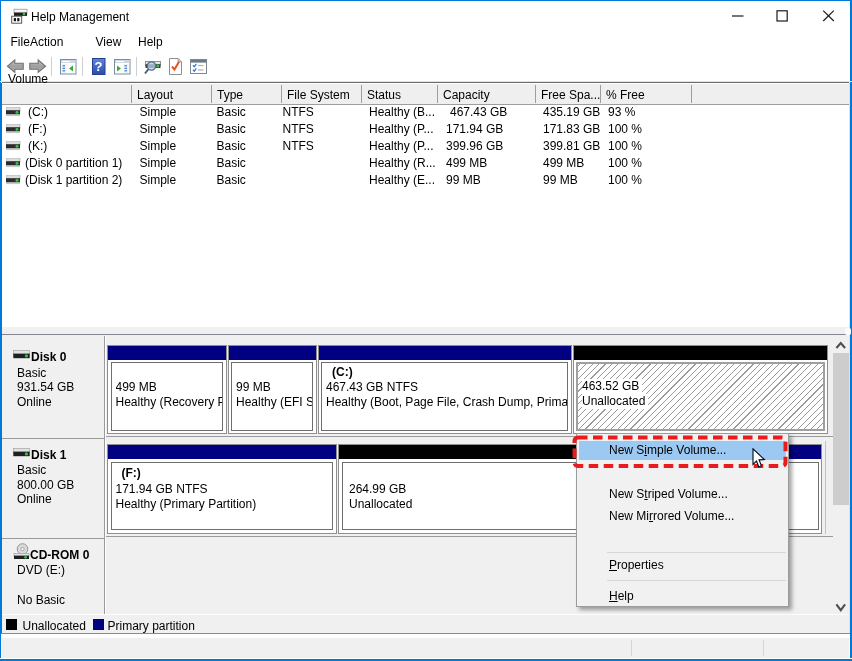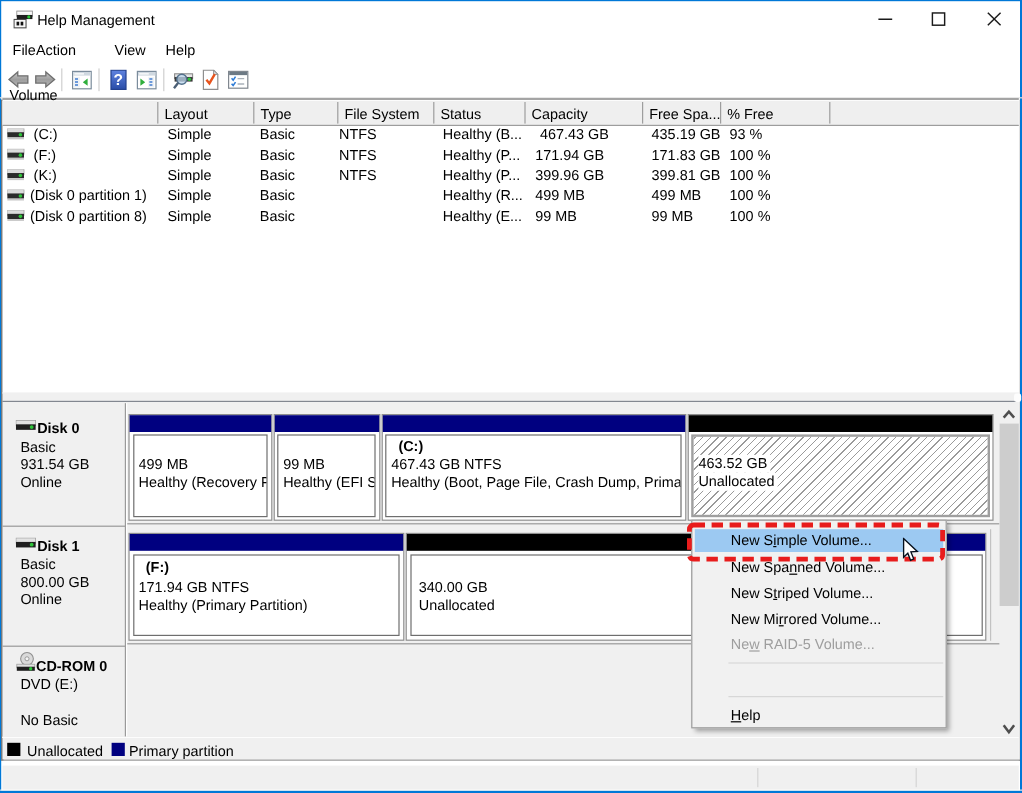--- a/index.html
+++ b/index.html
@@ -203,21 +203,21 @@
   <div class="c" style="left:214.5px">Basic</div>
   <div class="c" style="left:367px">Healthy (R...</div>
     <div class="c" style="left:444px">499 MB</div>
   <div class="c" style="left:541px">499 MB</div>
     <div class="c" style="left:606px">100 %</div>
 </div>
 <div class="row" style="top:172px">
   <svg class="vicon" width="15" height="10">
       <use href="#vol"></use>
     </svg>
-  <div class="c" style="left:23px">(Disk 0 partition 8)</div>
+  <div class="c" style="left:23px">(Disk 1 partition 2)</div>
     <div class="c" style="left:137.5px">Simple</div>
   <div class="c" style="left:214.5px">Basic</div>
   <div class="c" style="left:367px">Healthy (E...</div>
     <div class="c" style="left:444px">99 MB</div>
   <div class="c" style="left:541px">99 MB</div>
     <div class="c" style="left:606px">100 %</div>
 </div>
 
 
 <div class="a" style="left:2px;top:327px;width:847px;height:8px;background:#f0f0f0;border-bottom:1px solid #828790"></div>
@@ -307,21 +307,21 @@
   <div class="strip"></div>
   <div class="pbody">
       <div style="font-weight:bold;padding-left:6px">(F:)</div>
       <div>171.94 GB NTFS</div>
       <div>Healthy (Primary Partition)</div>
     </div>
 </div>
 <div class="part pb1" style="left:338px;top:444px;width:242px;height:90px">
   <div class="strip" style="background:#000"></div>
   <div class="pbody" style="padding-left:6.5px">
-      <div>340.00 GB</div>
+      <div>264.99 GB</div>
       <div>Unallocated</div>
     </div>
 </div>
 <div class="part pb1" style="left:579px;top:444px;width:243.3px;height:90px">
   <div class="strip"></div>
   <div class="pbody">
       <div style="font-weight:bold;padding-left:6px">(K:)</div>
       <div>399.96 GB NTFS</div>
       <div>Healthy (Primary Partition)</div>
     </div>
@@ -352,25 +352,24 @@
 <div class="a" style="left:763px;top:640px;width:1px;height:16px;background:#d5d5d5"></div>
 
 
 <div class="a" id="menu" style="left:575.5px;top:432.5px;width:213.5px;height:174px;background:#f1f1f1;
  border:1px solid #9b9b9b;box-shadow:3px 3px 4px rgba(0,0,0,0.35)">
  <style>
  .mi{position:absolute;left:2px;right:2px;height:21.5px;font-size:12px;line-height:21.5px;padding-left:30.5px;white-space:nowrap}
  .msep{position:absolute;left:30px;right:2px;height:1px;background:#d7d7d7}
  </style>
  <div class="mi" style="top:7px;height:19.8px;line-height:19.8px;background:#9cc9f2">New S<u>i</u>mple Volume...</div>
- <div class="mi" style="top:29px">New Spa<u>n</u>ned Volume...</div>
  <div class="mi" style="top:72px">New Mi<u>r</u>rored Volume...</div>
  <div class="mi" style="top:50.5px">New S<u>t</u>riped Volume...</div>
- <div class="mi" style="top:93.5px;color:#9e9e9e">Ne<u>w</u> RAID-5 Volume...</div>
  <div class="msep" style="top:118px"></div>
+ <div class="mi" style="top:121.5px"><u>P</u>roperties</div>
  <div class="msep" style="top:146.5px"></div>
  <div class="mi" style="top:152px"><u>H</u>elp</div>
 </div>
 
 
 <svg class="a" style="left:572px;top:434.5px" width="218" height="36" viewBox="0 0 218 36">
  <rect x="2.5" y="2.5" width="211" height="28.5" rx="3.5" fill="none" stroke="#e81c1c" stroke-width="4" stroke-dasharray="9.5,5.5"></rect>
 </svg>
 
 

